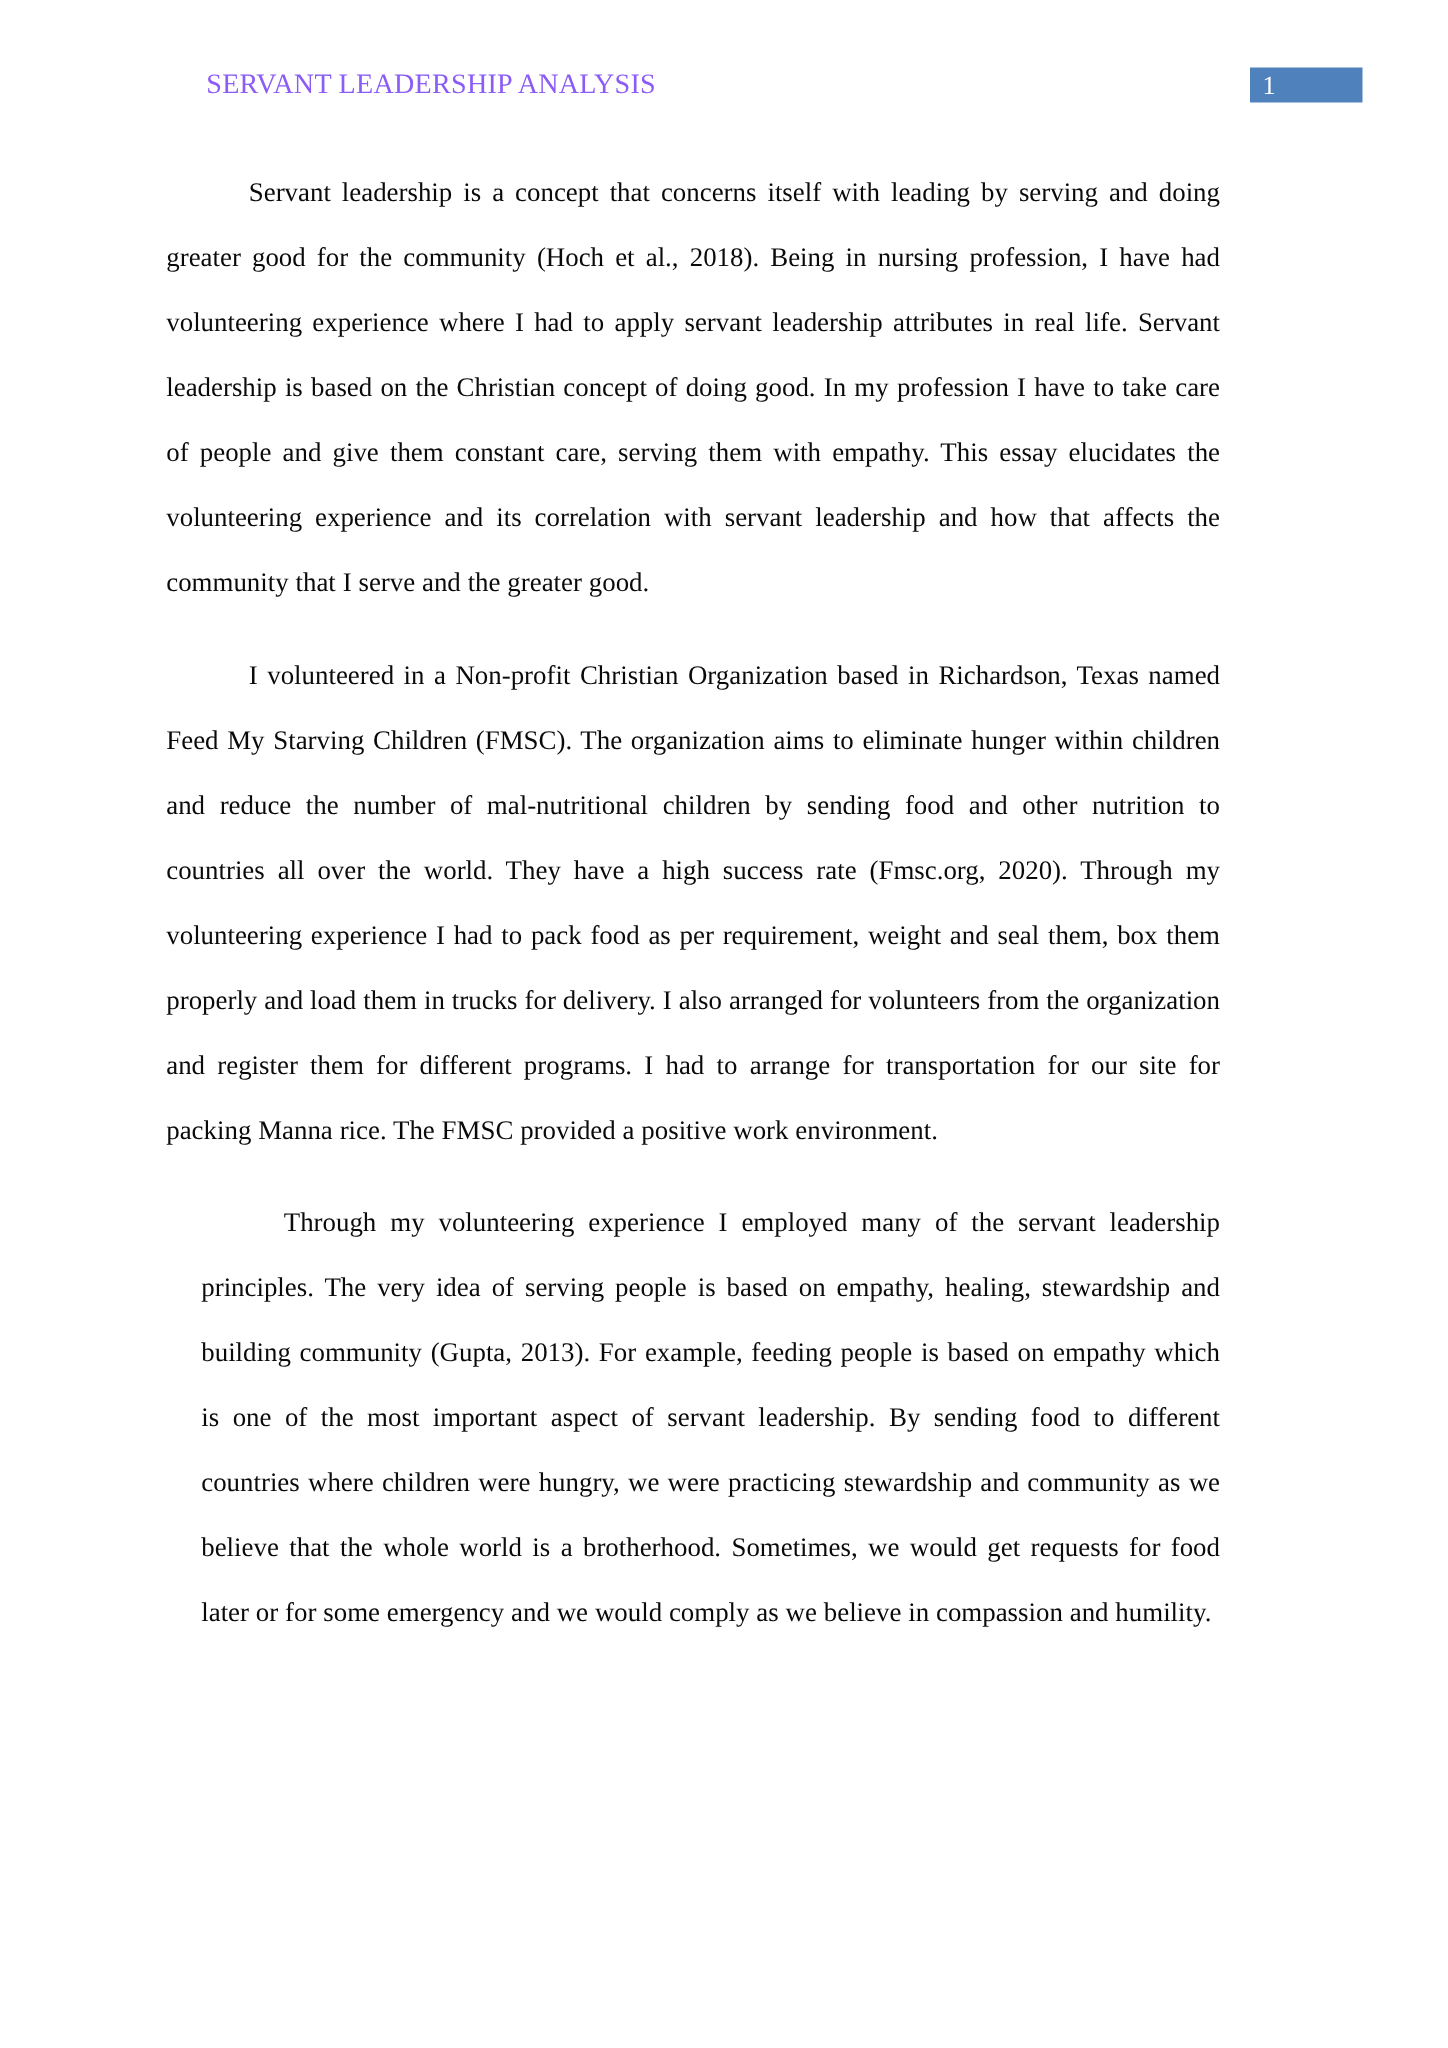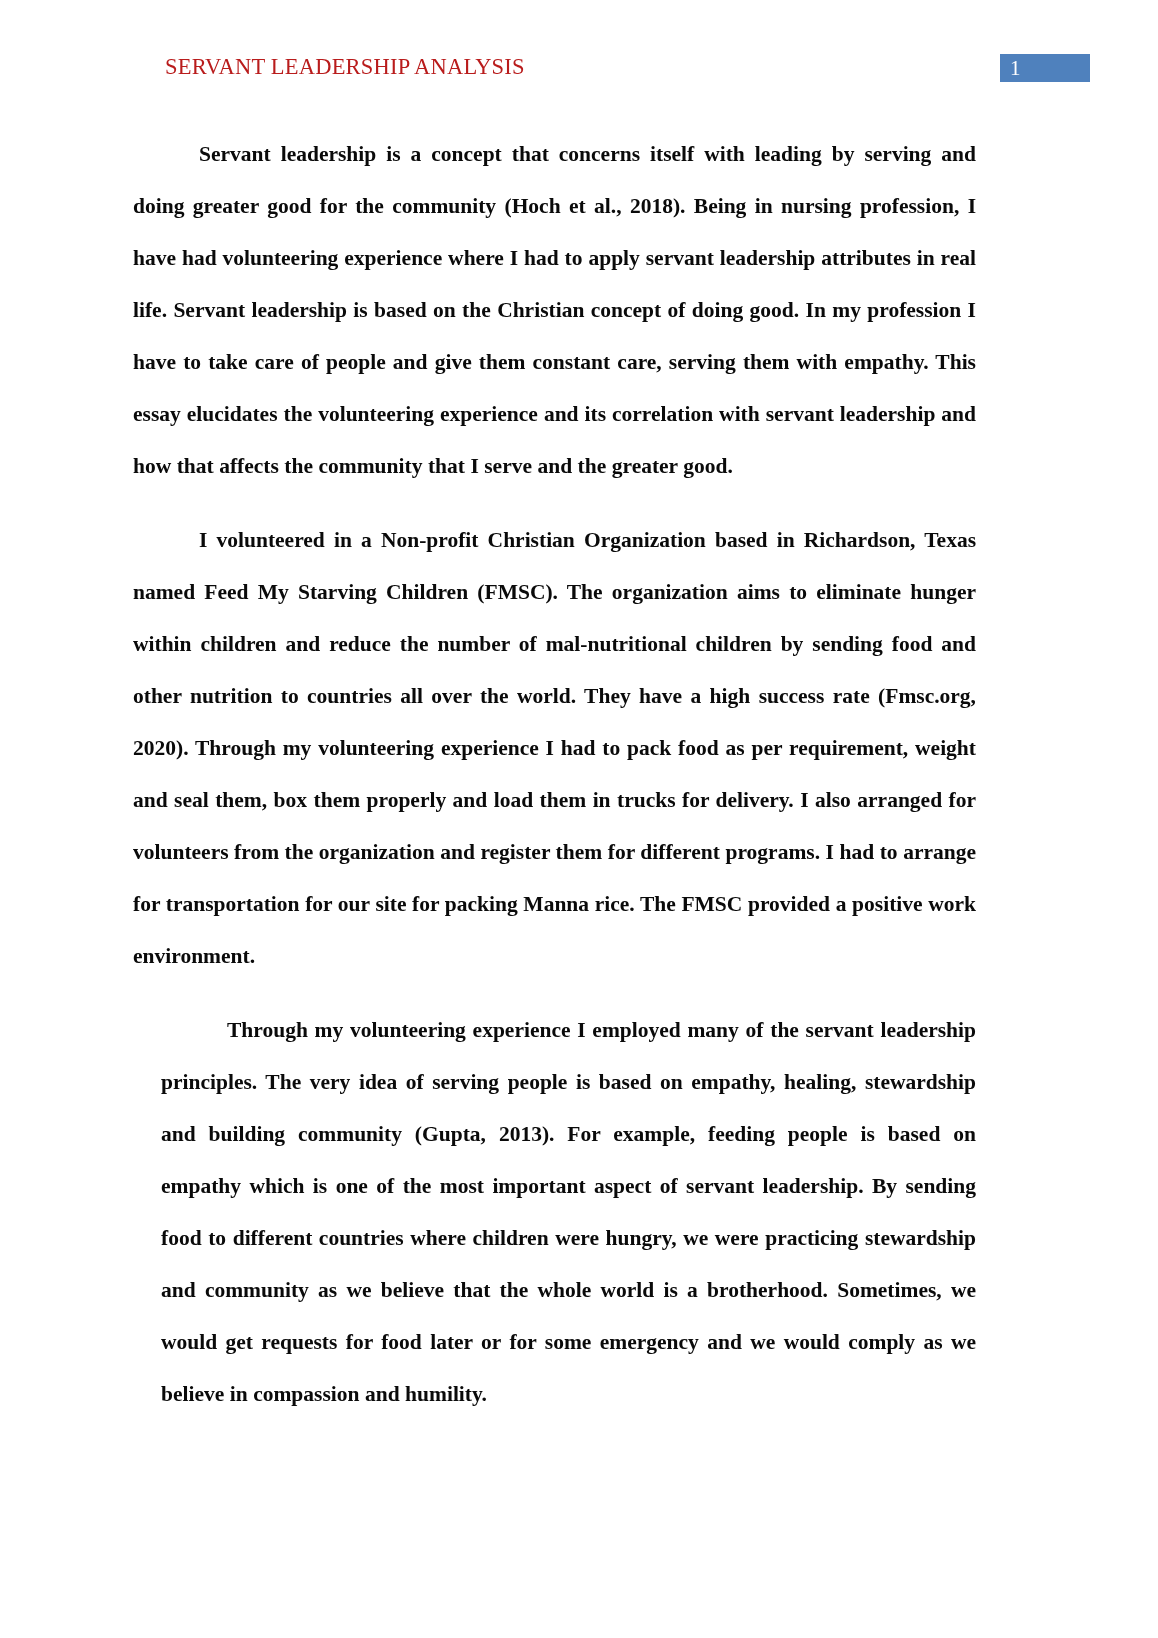--- a/index.html
+++ b/index.html
@@ -32,21 +32,21 @@
     width: 1158px;
     height: 34px;
   }
   .header-title {
     position: absolute;
     left: 165px;
     top: 0;
     font-size: 22.5px;
     line-height: 30px;
     letter-spacing: 0.2px;
-    color: #b91c1c;
+    color: #8b5cf6;
     white-space: nowrap;
   }
   .page-number-box {
     position: absolute;
     left: 1000px;
     top: 2px;
     width: 90px;
     height: 28px;
     background: #4f81bd;
   }
@@ -58,21 +58,20 @@
     line-height: 27px;
     color: #ffffff;
   }
 
   
   .body-column {
     position: absolute;
     left: 133px;
     top: 128px;
     width: 843px;
-    font-weight: bold;
   }
   .para {
     margin: 0 0 22px 0;
     text-indent: 66px;
     text-align: justify;
     font-size: 21.5px;
     line-height: 52px;
     color: #0a0a0a;
     -webkit-hyphens: none;
     hyphens: none;

